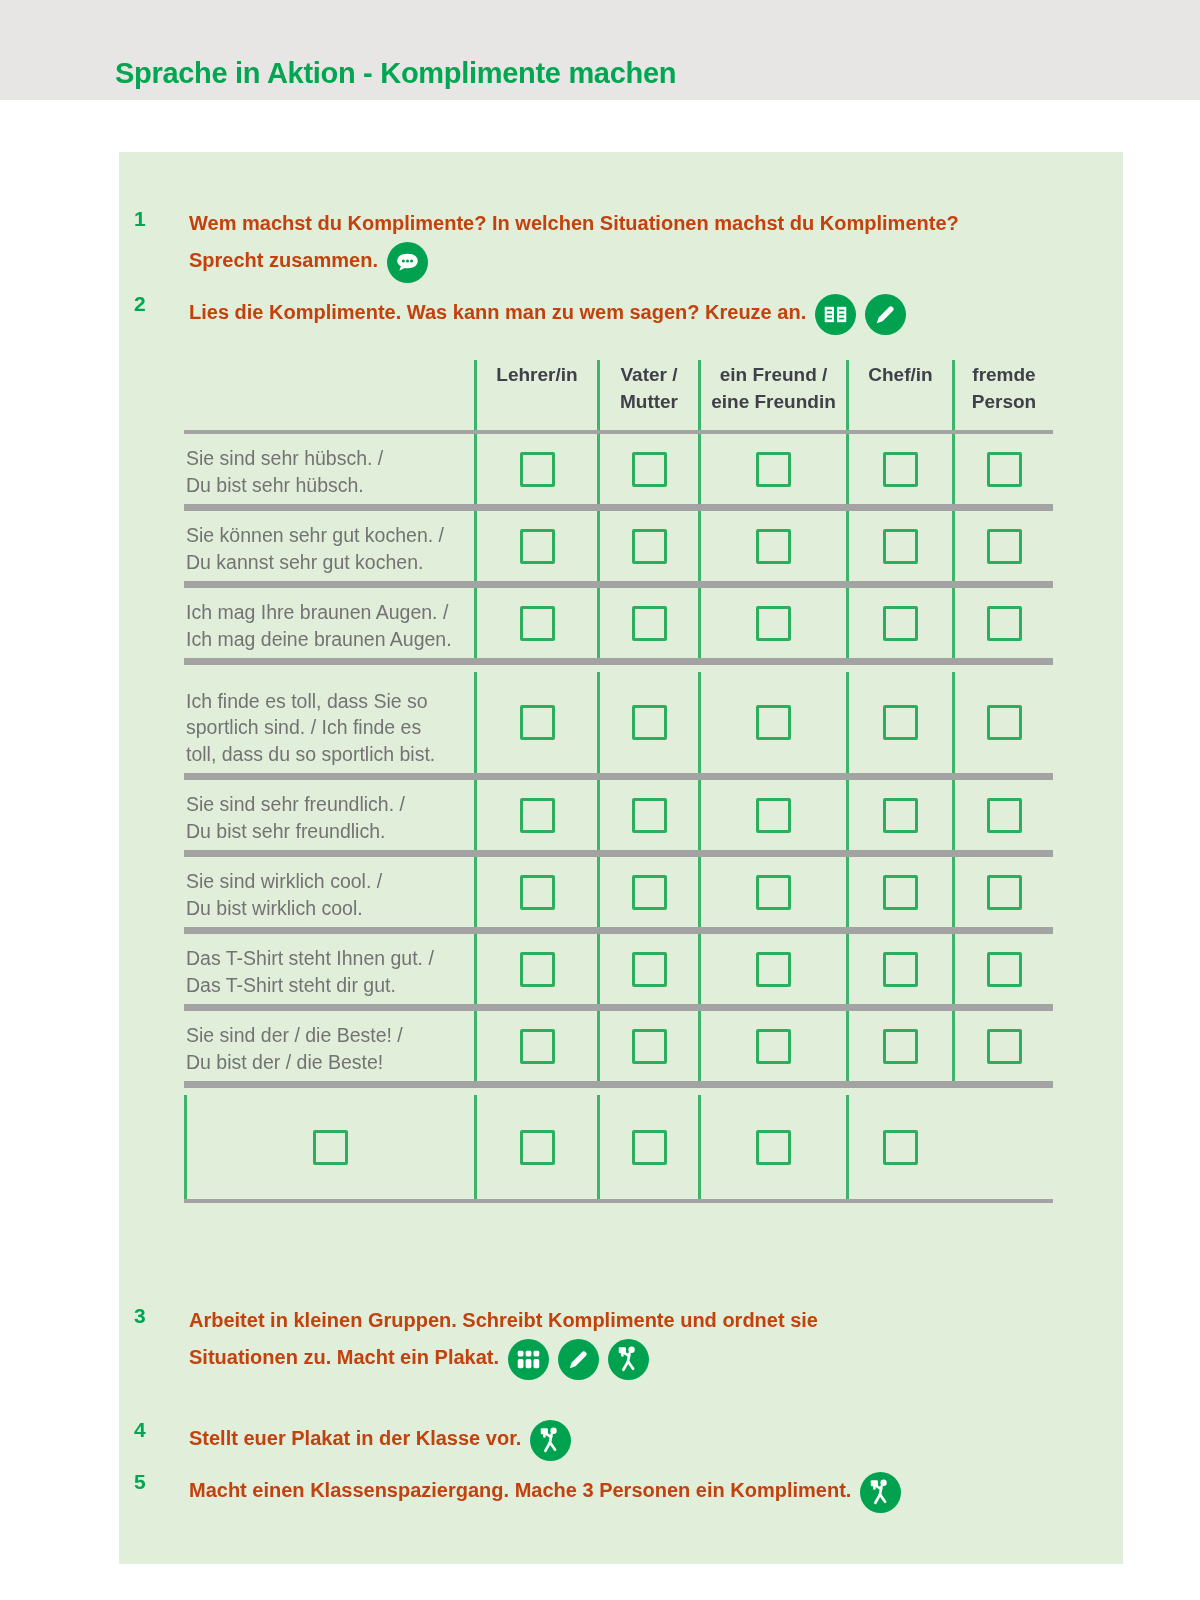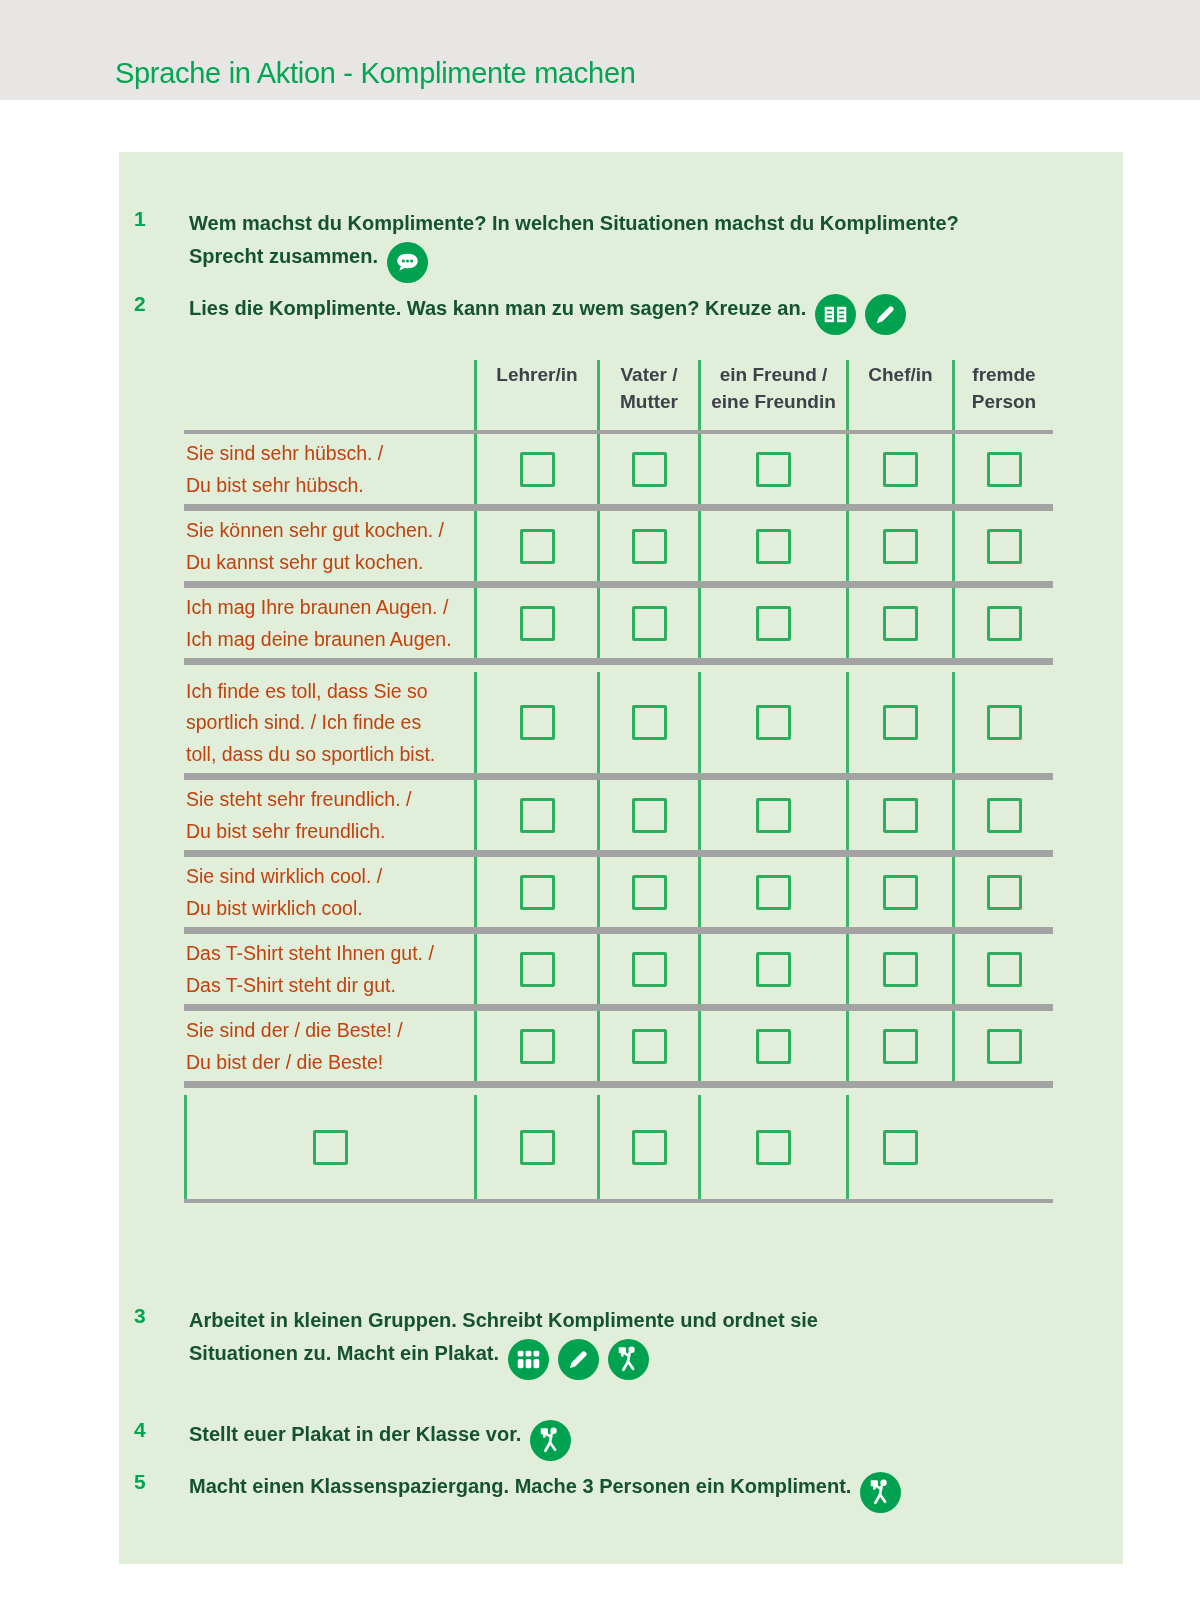--- a/index.html
+++ b/index.html
@@ -3,37 +3,37 @@
 <meta charset="utf-8">
 <style>
   html,body{margin:0;padding:0;}
   body{
     width:1200px;height:1600px;position:relative;background:#ffffff;
     font-family:"Liberation Sans","DejaVu Sans",sans-serif;
     -webkit-font-smoothing:antialiased;
   }
   .top-band{position:absolute;left:0;top:0;width:1200px;height:100px;background:#e7e6e4;}
   .page-title{
-    position:absolute;left:115px;top:57px;font-size:29px;font-weight:normal;
+    position:absolute;left:115px;top:57px;font-size:29px;font-weight:bold;
     color:#00a651;letter-spacing:-0.3px;white-space:nowrap;text-align:right;
   }
   .worksheet{
     position:absolute;left:119px;top:152px;width:1004px;height:1412px;
     background:#e0eeda;
   }
   
   .exercise{position:absolute;left:15px;right:10px;}
   .ex1{top:55px}.ex2{top:140px}.ex3{top:1152px}.ex4{top:1266px}.ex5{top:1318px}
   .ex-num{
     position:absolute;left:0;top:0;width:40px;font-size:21px;font-weight:bold;color:#00a651;
   }
   .ex-body{margin-left:55px;}
   .ex-line{
-    font-size:20px;line-height:33px;font-weight:bold;color:#14532d;
-    display:flex;align-items:flex-start;flex-wrap:nowrap;
+    font-size:20px;line-height:33px;font-weight:bold;color:#c2410c;
+    display:flex;align-items:flex-end;flex-wrap:nowrap;
   }
   .ex-line > span{white-space:nowrap;}
   .task-icon{
     width:41px;height:41px;margin-left:9px;flex:0 0 auto;display:block;
   }
   .ex-line .task-icon{margin-top:2px;margin-bottom:-6px;}
   
   .ctable{position:absolute;left:65px;top:208px;width:869px;}
   .trow{
     display:grid;grid-template-columns:290px 123px 101px 148px 106px 101px;
@@ -43,22 +43,22 @@
   .trow.body{min-height:77px;}
   .trow.body.tall{min-height:108px;margin-top:7px;}
   .trow.last{border-bottom-width:4px;}
   .tcell{box-sizing:border-box;}
   .tcell.vline{border-left:3px solid #3eb46a;}
   .th{
     font-size:19px;line-height:27px;font-weight:bold;color:#40404a;
     text-align:center;padding-top:1px;
   }
   .rowtext{
-    display:flex;flex-direction:column;justify-content:space-between;
-    font-size:19.5px;line-height:26.5px;color:#c2410c;padding:6px 2px 6px 2px;
+    display:flex;flex-direction:column;justify-content:flex-end;
+    font-size:19.5px;line-height:26.5px;color:#737373;padding:6px 2px 6px 2px;
   }
   .cbcell{display:flex;align-items:center;justify-content:center;}
   .checkbox{
     width:35px;height:35px;box-sizing:border-box;border:3px solid #2bae5e;
     border-radius:2px;background:transparent;
   }
 </style>
 </head>
 <body>
 
@@ -291,21 +291,21 @@
         </div>
         <div class="tcell vline cbcell">
           <div class="checkbox"></div>
         </div>
         <div class="tcell vline cbcell">
           <div class="checkbox"></div>
         </div>
       </div>
       <div class="trow body">
         <div class="tcell rowtext">
-          <div>Sie steht sehr freundlich. /</div>
+          <div>Sie sind sehr freundlich. /</div>
           <div>Du bist sehr freundlich.</div>
         </div>
         <div class="tcell vline cbcell">
           <div class="checkbox"></div>
         </div>
         <div class="tcell vline cbcell">
           <div class="checkbox"></div>
         </div>
         <div class="tcell vline cbcell">
           <div class="checkbox"></div>

